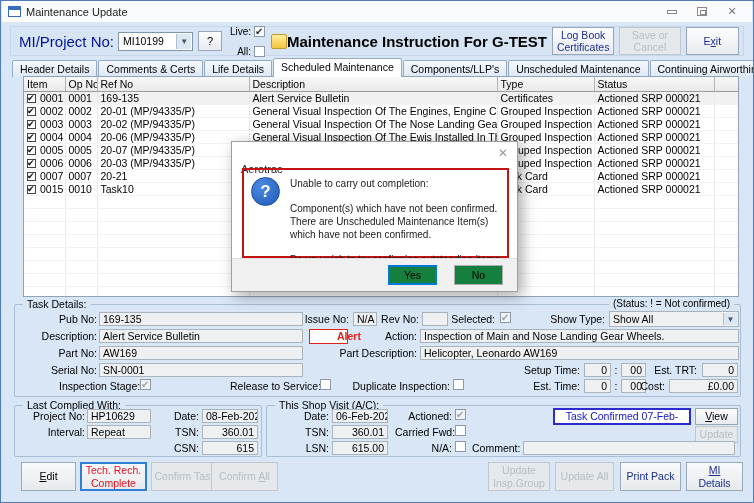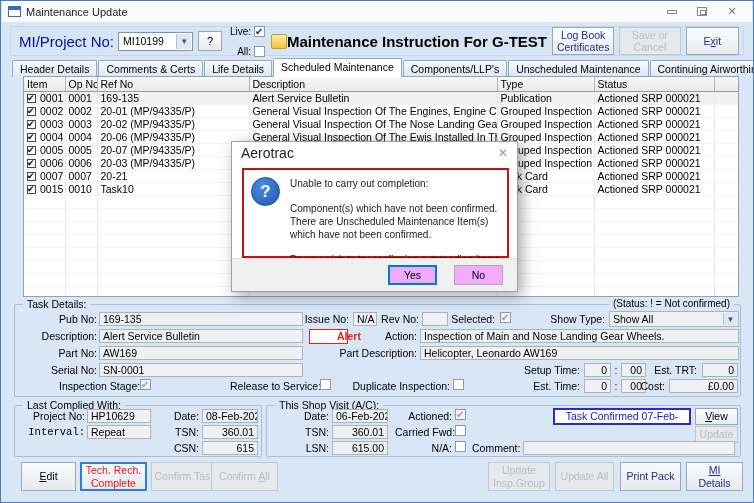--- a/index.html
+++ b/index.html
@@ -97,33 +97,33 @@
            border:1px solid #9aa8b7; font-size:10.5px; display:flex; align-items:center; justify-content:center;
            text-align:center; line-height:1.15; color:#000; padding:0 2px; }
   .f-btn.navy { color:#1c2f8f; }
   .f-btn.disabled { color:#b6bcc4; background:#e6e9ec; border-color:#c0c7cf; }
   .f-btn.alert-btn { color:#e8131d; border:2px solid #2f7fd6; }
   .f-btn .stack { display:block; }
 
   
   .dialog { position:absolute; left:230px; top:140px; width:287px; height:151px; background:#fff;
             border:1px solid #9aa0a6; box-shadow:4px 4px 14px rgba(0,0,0,0.35); z-index:10; }
-  .dlg-title { height:22px; display:flex; align-items:center; padding-left:9px; font-size:14px; color:#222; }
+  .dlg-title { height:22px; display:flex; align-items:center; padding-left:9px; font-size:11px; color:#222;margin-top:16px; }
   .dlg-close { position:absolute; top:4px; right:9px; color:#9a9a9a; font-size:12px; }
   .dlg-red { position:absolute; left:10px; top:26px; width:267px; height:90px; border:2px solid #c31414;
              display:flex; padding:7px 5px 0 7px; }
   .q-icon { width:29px; height:29px; border-radius:50%; flex:0 0 29px;
             background:radial-gradient(circle at 35% 30%, #4c8ae2, #1c5ab4); border:1px solid #174c9e;
             color:#fff; font-weight:bold; font-size:17px; display:flex; align-items:center; justify-content:center; }
   .dlg-text { margin-left:10px; font-size:10px; line-height:13px; color:#1a1a1a; }
   .dlg-text .gap { margin-top:12px; }
   .dlg-buttons { position:absolute; left:0; right:0; bottom:0; height:33px; background:#f0f0f0;
                  border-top:1px solid #e0e0e0; display:flex; align-items:center; justify-content:flex-end;
                  gap:17px; padding-right:14px; }
-  .dlg-btn { width:49px; height:20px; background:#f0abfc; border:1px solid #adadad; font-size:10.5px;
+  .dlg-btn { width:49px; height:20px; background:#15803d; border:1px solid #adadad; font-size:10.5px;
              display:flex; align-items:center; justify-content:center; }
   .dlg-btn.default { border:2px solid #0078d7; }
 </style>
 </head>
 <body>
 
 <div class="window">
 
   <div class="titlebar">
     <div class="app-icon"></div>
@@ -198,21 +198,21 @@
           <th>Status</th>
           <th></th>
         </tr>
       </thead>
       <tbody>
         <tr class="sel">
           <td><span class="rowcb"></span><span>0001</span></td>
           <td>0001</td>
             <td>169-135</td>
           <td>Alert Service Bulletin</td>
-            <td>Publication</td>
+            <td>Certificates</td>
           <td>Actioned SRP 000021</td>
             <td></td>
         </tr>
         <tr>
           <td><span class="rowcb"></span><span>0002</span></td>
           <td>0002</td>
             <td>20-01 (MP/94335/P)</td>
           <td>General Visual Inspection Of The Engines, Engine Com...</td>
             <td>Grouped Inspection</td>
           <td>Actioned SRP 000021</td>
@@ -399,21 +399,21 @@
     <span class="lbl" style="left:622px; top:75px; width:28px;">Cost:</span>
     <div class="fld num" style="left:654px; top:74px; width:69px;">£0.00</div>
   </div>
 
   <div class="group" style="left:13px; top:404px; width:248px; height:52px;">
     <span class="legend">Last Complied With:</span>
     <span class="lbl" style="left:4px; top:4px; width:66px;">Project No:</span>
     <div class="fld" style="left:72px; top:3px; width:64px;">HP10629</div>
     <span class="lbl" style="left:142px; top:4px; width:42px;">Date:</span>
     <div class="fld" style="left:187px; top:3px; width:56px;">08-Feb-2023</div>
-    <span class="lbl" style="left:4px; top:20px; width:66px;font-family:Liberation Mono, monospace;">Interval:</span>
+    <span class="lbl" style="left:4px; top:20px; width:66px;">Interval:</span>
     <div class="fld" style="left:72px; top:19px; width:64px;">Repeat</div>
     <span class="lbl" style="left:142px; top:20px; width:42px;">TSN:</span>
     <div class="fld num" style="left:187px; top:19px; width:56px;">360.01</div>
     <span class="lbl" style="left:142px; top:36px; width:42px;">CSN:</span>
     <div class="fld num" style="left:187px; top:35px; width:56px;">615</div>
   </div>
 
   <div class="group" style="left:265px; top:404px; width:475px; height:52px;">
     <span class="legend">This Shop Visit (A/C):</span>
     <span class="lbl" style="left:10px; top:4px; width:52px;">Date:</span>

